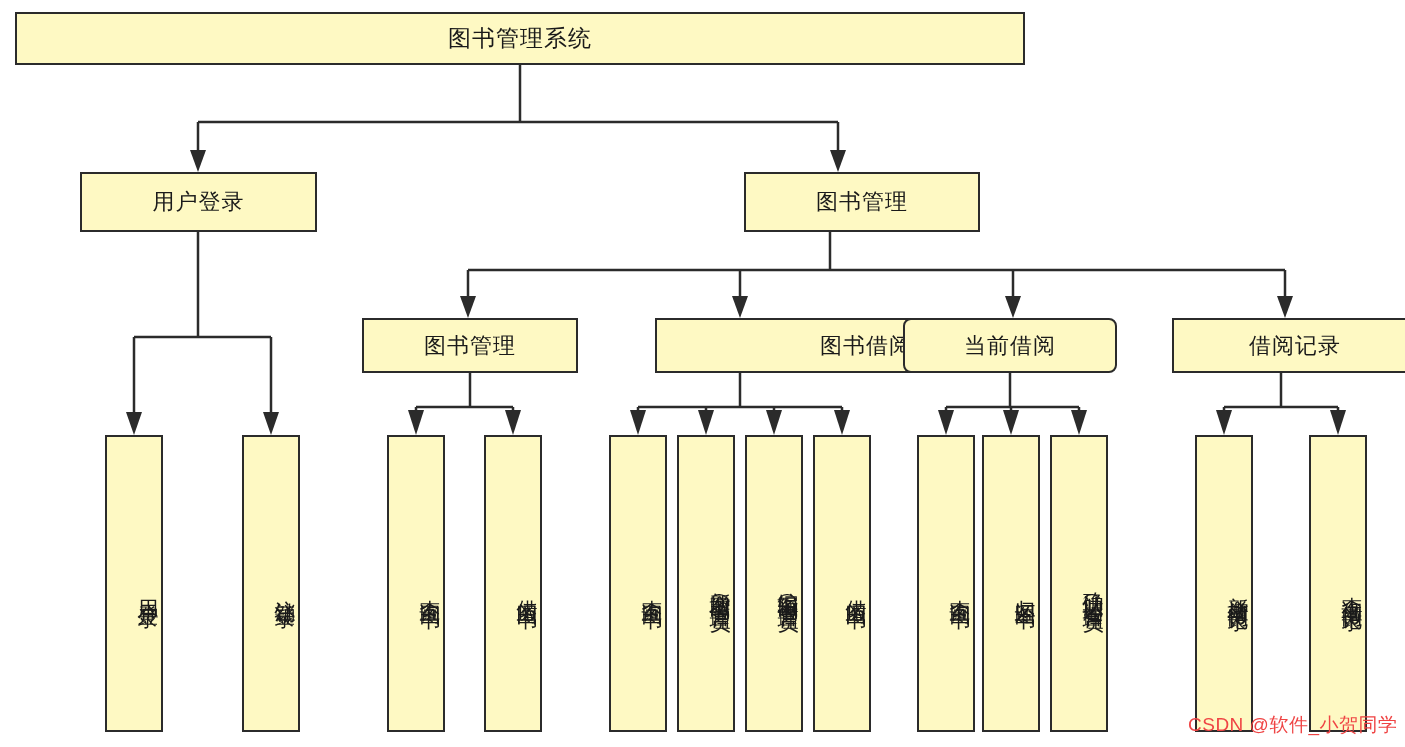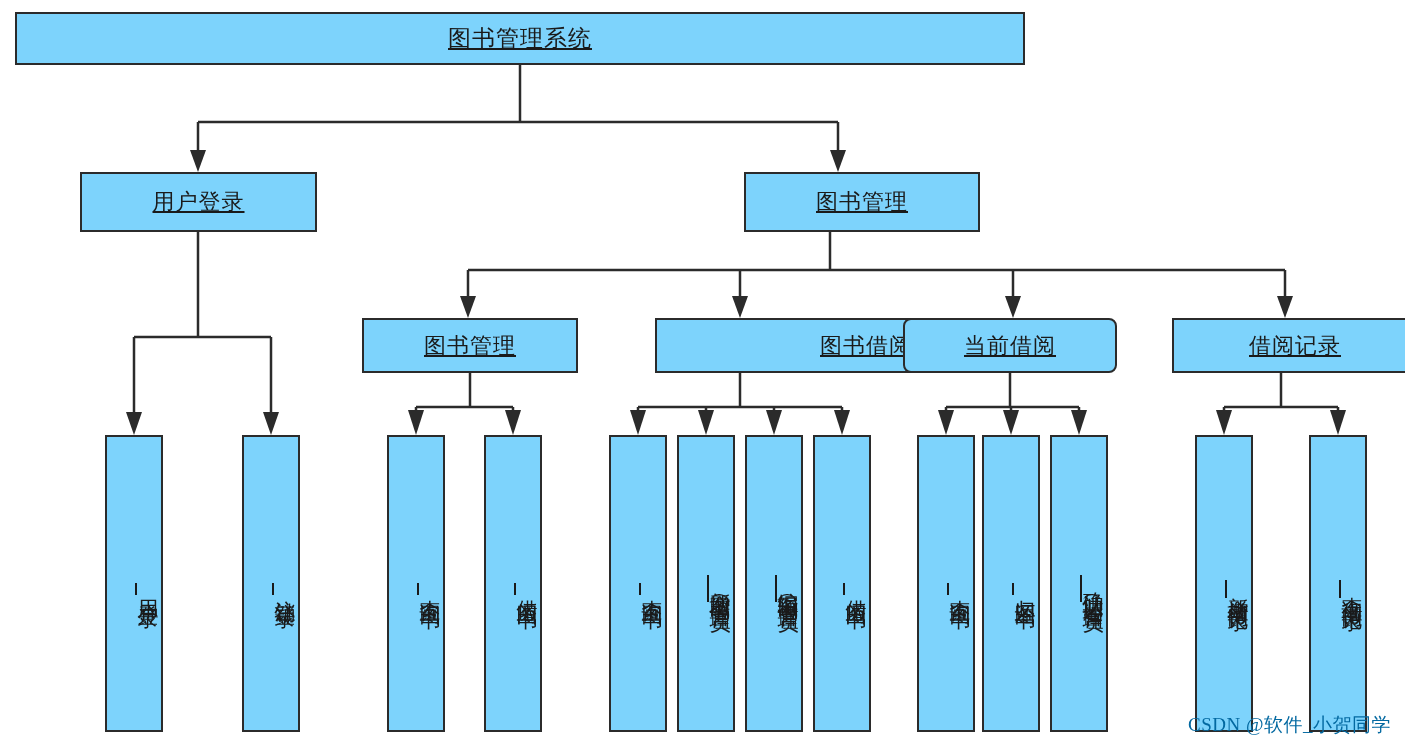--- a/index.html
+++ b/index.html
@@ -9,26 +9,25 @@
     background:#ffffff;
     font-family:"Liberation Sans","DejaVu Sans",sans-serif;
     overflow:hidden;
     position:relative;
   }
   #diagram{position:absolute;left:0;top:0;width:1405px;height:747px;}
   .node{
     position:absolute;
     box-sizing:border-box;
     border:2.5px solid #2b2b2b;
-    background:#7dd3fc;
+    background:#fef9c3;
     display:flex;
     align-items:center;
     justify-content:center;
     color:#1a1a1a;
-    text-decoration:underline;
   }
   .node.horiz{
     font-size:22px;
     letter-spacing:1px;
     white-space:nowrap;
   }
   .node.root{font-size:23px;}
   .node.vert{
     writing-mode:vertical-rl;
     text-orientation:upright;
@@ -45,24 +44,23 @@
     text-orientation:upright;
     display:block;
   }
   svg#wires{position:absolute;left:0;top:0;width:1405px;height:747px;pointer-events:none;}
   .wire{stroke:#2b2b2b;stroke-width:2.5;fill:none;}
   .arrowhead{fill:#2b2b2b;}
   #watermark{
     position:absolute;
     left:1188px;top:712px;
     font-size:19px;
-    color:#0369a1;
+    color:#ef4444;
     white-space:nowrap;
     letter-spacing:0.5px;
-    font-family:Liberation Serif, serif;
   }
 </style>
 </head>
 <body>
 
 <div id="diagram">
 
   <svg id="wires" viewBox="0 0 1405 747">
 
     <path class="wire" d="M520,65 L520,122"></path>

